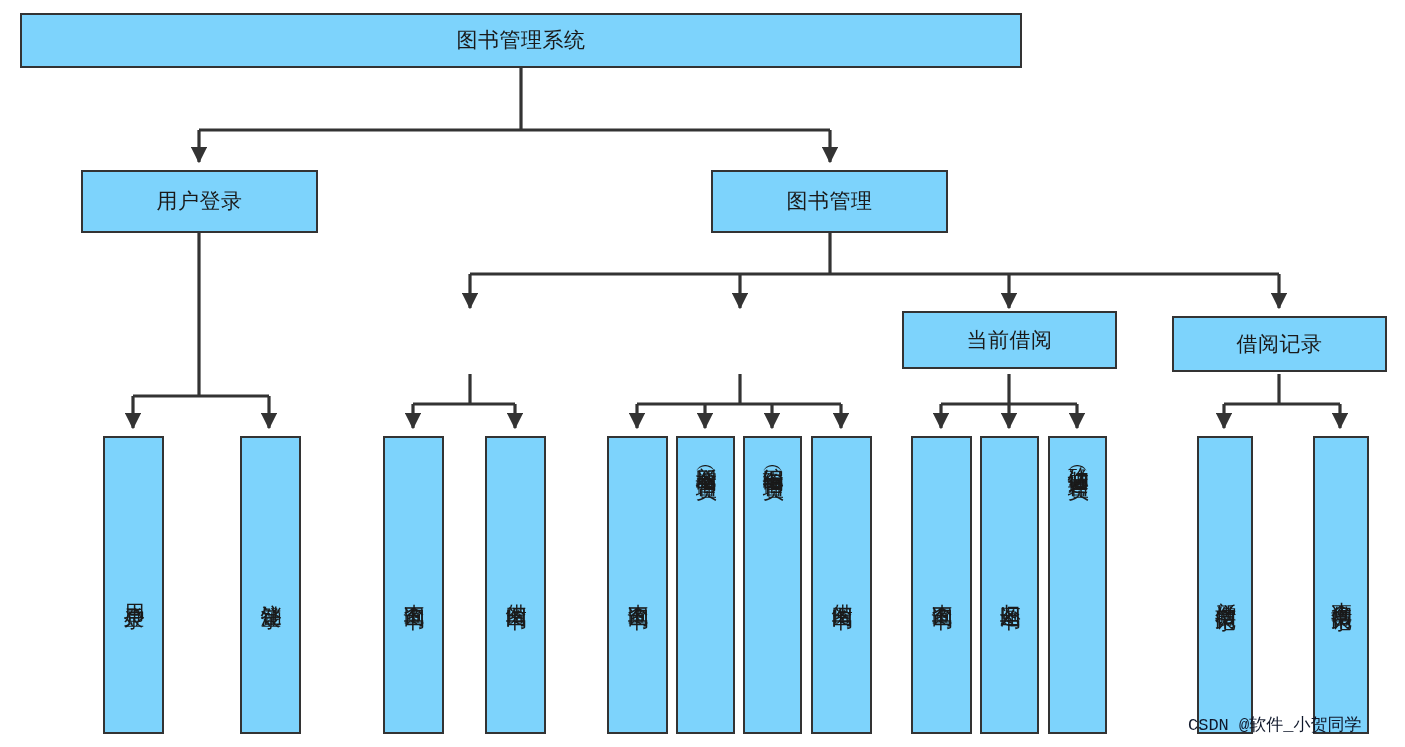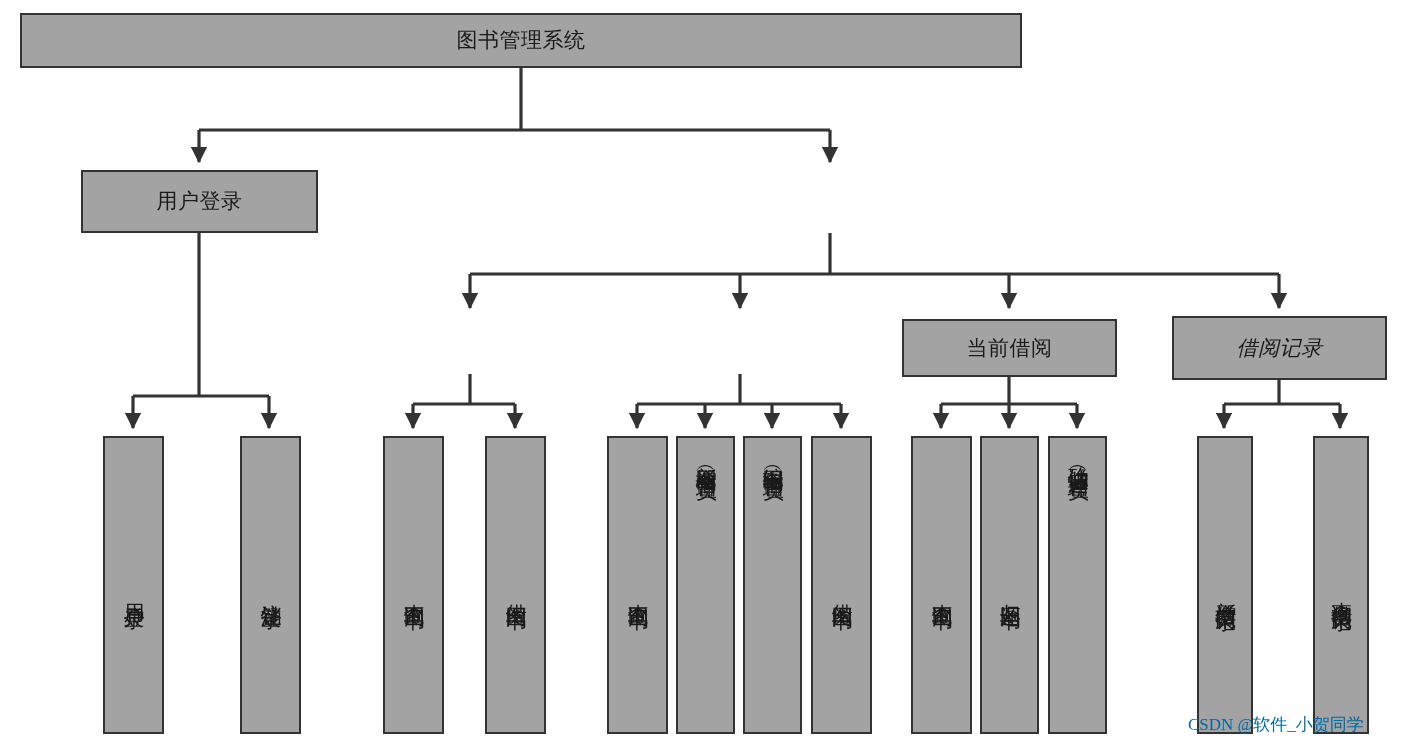--- a/index.html
+++ b/index.html
@@ -20,21 +20,21 @@
     left: 0;
     top: 0;
     width: 1405px;
     height: 747px;
     pointer-events: none;
   }
   .node {
     position: absolute;
     box-sizing: border-box;
     border: 2.5px solid #333333;
-    background: #a3a3a3;
+    background: #7dd3fc;
     display: flex;
     align-items: center;
     justify-content: center;
     color: #1a1a1a;
   }
   .node .label {
     font-size: 21px;
     line-height: 1.25;
     letter-spacing: 0.5px;
     white-space: nowrap;
@@ -53,23 +53,23 @@
   }
   .node.vertical.mid .label {
     align-self: center;
     margin-top: 0;
   }
   .watermark {
     position: absolute;
     left: 1188px;
     top: 713px;
     font-size: 17px;
-    color: #0369a1;
+    color: #0f172a;
     white-space: nowrap;
-    font-family: Liberation Serif, serif;
+    font-family: Liberation Mono, monospace;
   }
 </style>
 </head>
 <body>
 
 <div id="canvas">
 
   <svg id="svg-layer" viewBox="0 0 1405 747" xmlns="http://www.w3.org/2000/svg">
     <defs>
       <marker id="arrow" viewBox="0 0 10 10" refX="9.2" refY="5" markerWidth="5.2" markerHeight="5.2" orient="auto-start-reverse">
@@ -121,25 +121,28 @@
     </g>
   </svg>
 
   <div class="node" style="left:20px; top:13px; width:1002px; height:55px;">
     <span class="label">图书管理系统</span>
   </div>
 
   <div class="node" style="left:81px; top:170px; width:237px; height:63px;">
     <span class="label">用户登录</span>
   </div>
+  <div class="node" style="left:711px; top:170px; width:237px; height:63px;">
+    <span class="label">图书管理</span>
+  </div>
 
-  <div class="node" style="left:902px; top:319px; width:215px; height:58px;">
+  <div class="node" style="left:902px; top:311px; width:215px; height:58px;">
     <span class="label">当前借阅</span>
   </div>
-  <div class="node" style="left:1172px; top:316px; width:215px; height:64px;font-style:italic;">
+  <div class="node" style="left:1172px; top:316px; width:215px; height:56px;">
     <span class="label">借阅记录</span>
   </div>
 
   <div class="node vertical mid" style="left:103px; top:436px; width:61px; height:298px;">
     <span class="label">用户登录</span>
   </div>
   <div class="node vertical mid" style="left:240px; top:436px; width:61px; height:298px;">
     <span class="label">注销登录</span>
   </div>
 

